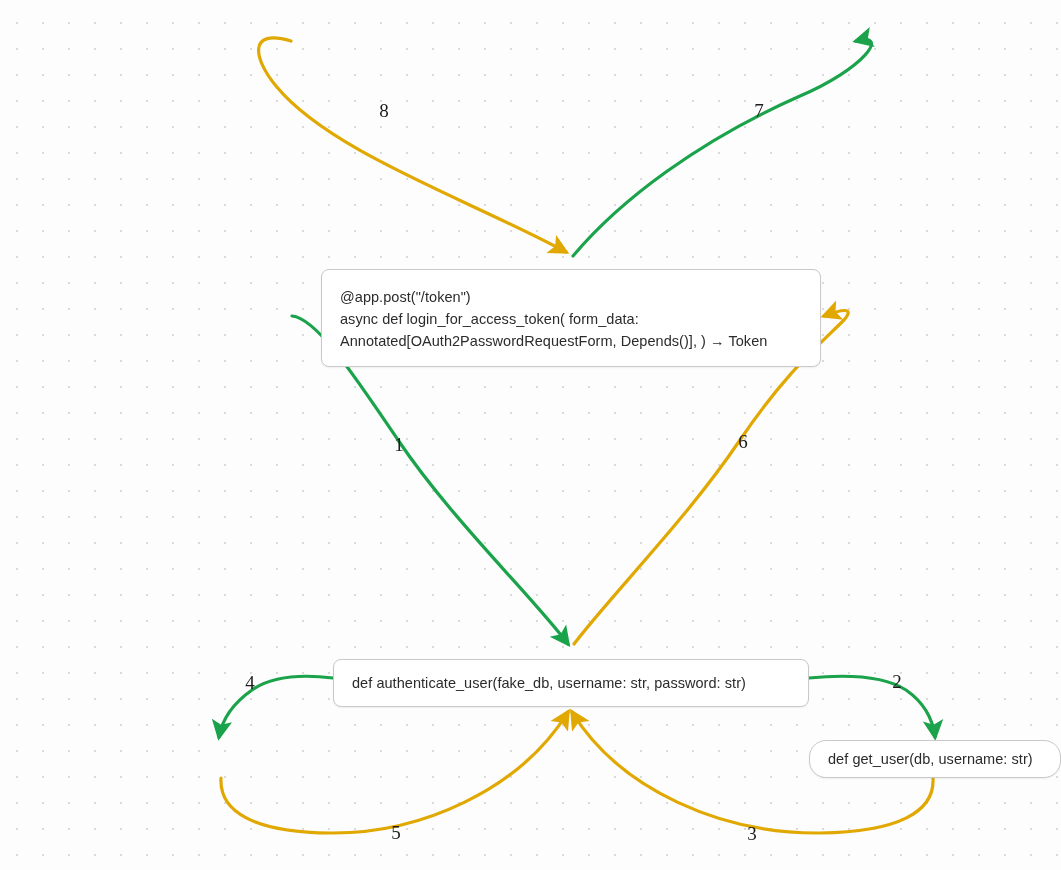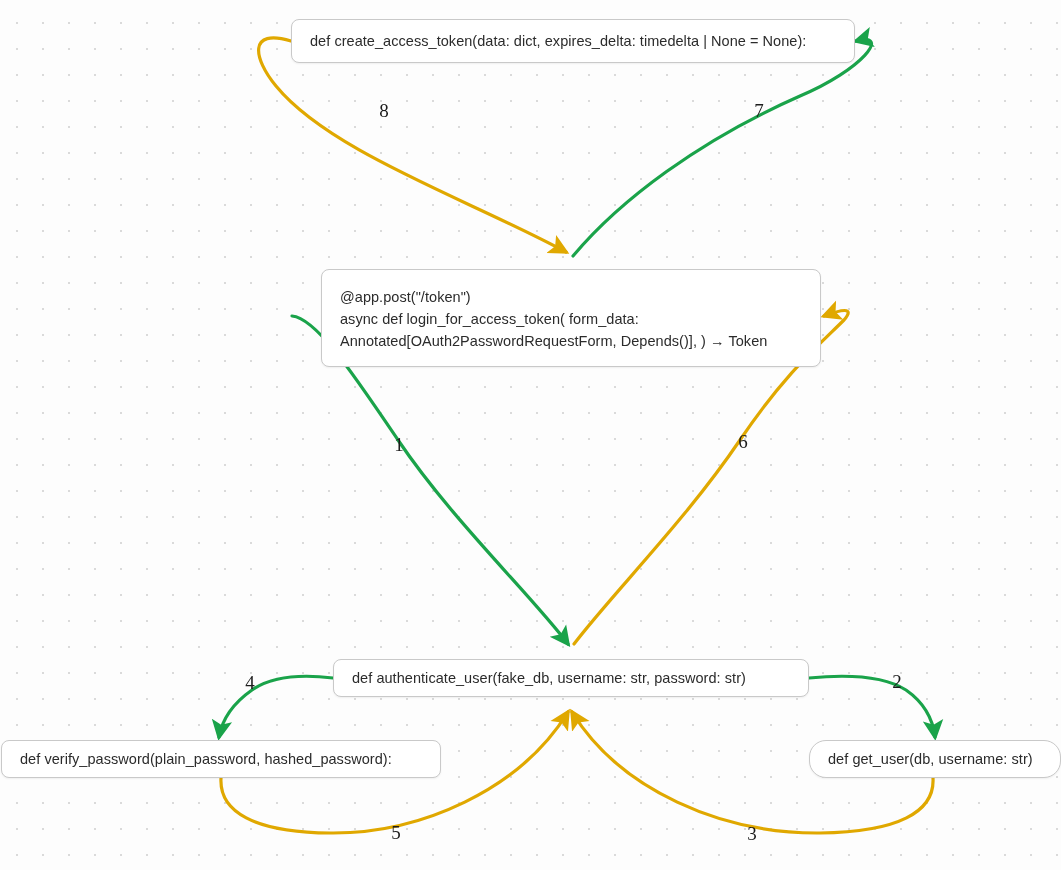--- a/index.html
+++ b/index.html
@@ -62,21 +62,21 @@
     color: #1c1c1c;
     transform: translate(-50%, -50%);
     background: transparent;
     line-height: 1;
     user-select: none;
   }
 
   
   #node-create-access-token { left: 291px; top: 19px;  width: 564px; height: 44px; }
   #node-login-for-access-token { left: 321px; top: 269px; width: 500px; height: 98px; }
-  #node-authenticate-user { left: 333px; top: 659px; width: 476px; height: 38px; }
+  #node-authenticate-user { left: 333px; top: 659px; width: 476px; height: 48px; }
   #node-verify-password { left: 1px;   top: 740px; width: 440px; height: 38px; }
   #node-get-user       { left: 809px; top: 740px; width: 252px; height: 38px; border-radius: 17px; }
 </style>
 </head>
 <body>
 
 <div id="canvas">
 
   <svg id="edge-layer" viewBox="0 0 1061 870" xmlns="http://www.w3.org/2000/svg">
     <defs>
@@ -98,37 +98,31 @@
 
     <path d="M 333 678 C 300 674 272 676 252 690 C 232 704 222 720 219 737" fill="none" stroke="#1aa34a" stroke-width="3.2" stroke-linecap="round" marker-end="url(#arrow-green)"></path>
 
     <path d="M 809 678 C 850 674 884 676 906 690 C 926 704 933 720 935 737" fill="none" stroke="#1aa34a" stroke-width="3.2" stroke-linecap="round" marker-end="url(#arrow-green)"></path>
 
     <path d="M 221 778 C 219 812 254 832 330 833 C 420 834 520 790 568 712" fill="none" stroke="#e0a800" stroke-width="3.2" stroke-linecap="round" marker-end="url(#arrow-gold)"></path>
 
     <path d="M 933 778 C 935 812 898 832 820 833 C 722 834 620 790 572 712" fill="none" stroke="#e0a800" stroke-width="3.2" stroke-linecap="round" marker-end="url(#arrow-gold)"></path>
   </svg>
 
-  <div class="node" id="node-create-access-token">
-    <span class="node-text">def create_access_token(data: dict, expires_delta: timedelta | None = None):</span>
-  </div>
 
   <div class="node multiline" id="node-login-for-access-token">
     <span class="node-text">@app.post("/token")
 async def login_for_access_token( form_data:
 Annotated[OAuth2PasswordRequestForm, Depends()], ) → Token</span>
   </div>
 
   <div class="node" id="node-authenticate-user">
     <span class="node-text">def authenticate_user(fake_db, username: str, password: str)</span>
   </div>
 
-  <div class="node" id="node-verify-password">
-    <span class="node-text">def verify_password(plain_password, hashed_password):</span>
-  </div>
 
   <div class="node" id="node-get-user">
     <span class="node-text">def get_user(db, username: str)</span>
   </div>
 
   <div class="edge-label" id="lbl-1" style="left: 399px; top: 444px;">1</div>
   <div class="edge-label" id="lbl-2" style="left: 897px; top: 681px;">2</div>
   <div class="edge-label" id="lbl-3" style="left: 752px; top: 833px;">3</div>
   <div class="edge-label" id="lbl-4" style="left: 250px; top: 682px;">4</div>
   <div class="edge-label" id="lbl-5" style="left: 396px; top: 832px;">5</div>

